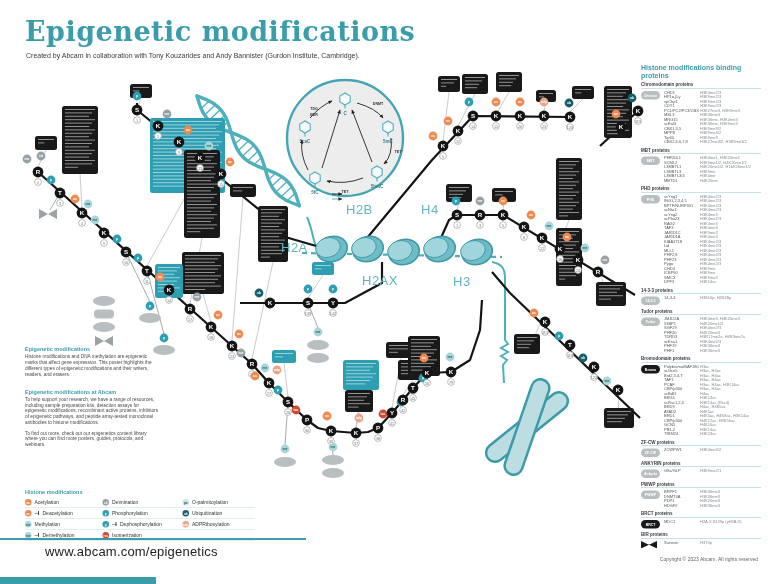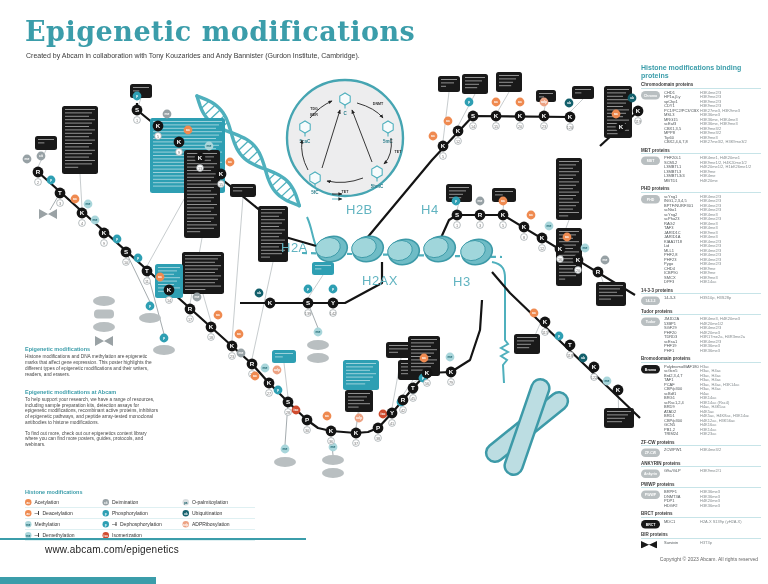--- a/index.html
+++ b/index.html
@@ -38,21 +38,21 @@
     font-size:7px;color:#fff;font-weight:700;}
   .pill-g{background:#b9bfc1;}
   .pill-b{background:#191919;}
   .bow{width:32px;height:15px;background:#191919;clip-path:polygon(0 0,100% 100%,100% 0,0 100%);}
   .sec-rows{flex:1;}
   .prow{display:flex;font-size:8px;line-height:9px;}
   .prow .pn{width:72px;flex:0 0 72px;color:#4f5558;}
   .prow .pv{flex:1;color:#82898c;}
   
   .frule{position:absolute;left:0;top:538px;width:306px;height:2px;background:#3b9daa;z-index:3;}
-  .furl{position:absolute;left:45px;top:544px;font-size:10px;color:#222;z-index:3;letter-spacing:.2px;}
+  .furl{position:absolute;left:45px;top:544px;font-size:13px;color:#222;z-index:3;letter-spacing:.2px;}
   .fcopy{position:absolute;left:608px;top:556px;width:300px;transform:scale(.5);transform-origin:0 0;
     text-align:right;font-size:10px;color:#666;z-index:3;}
   .fbar{position:absolute;left:0;top:577px;width:156px;height:7px;background:#3b9daa;z-index:3;}
 </style>
 </head>
 <body>
 
 <div id="stage">
   <svg id="poster-svg" width="768" height="584" viewBox="0 0 768 584">
       <defs>

